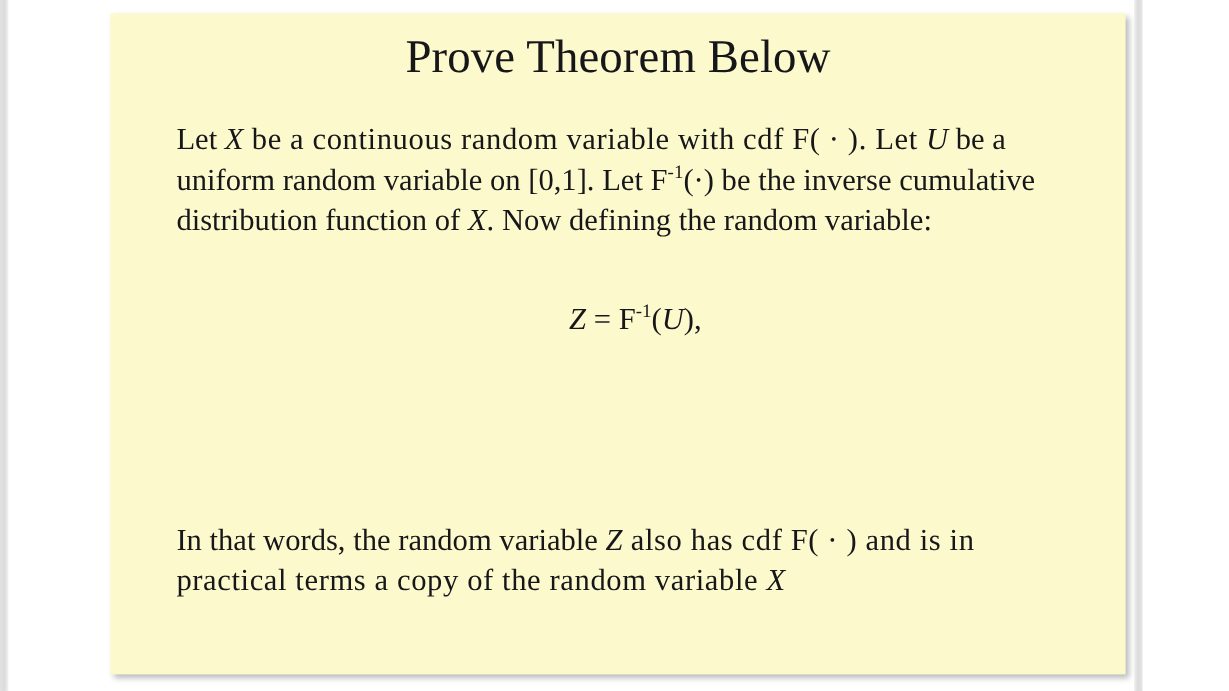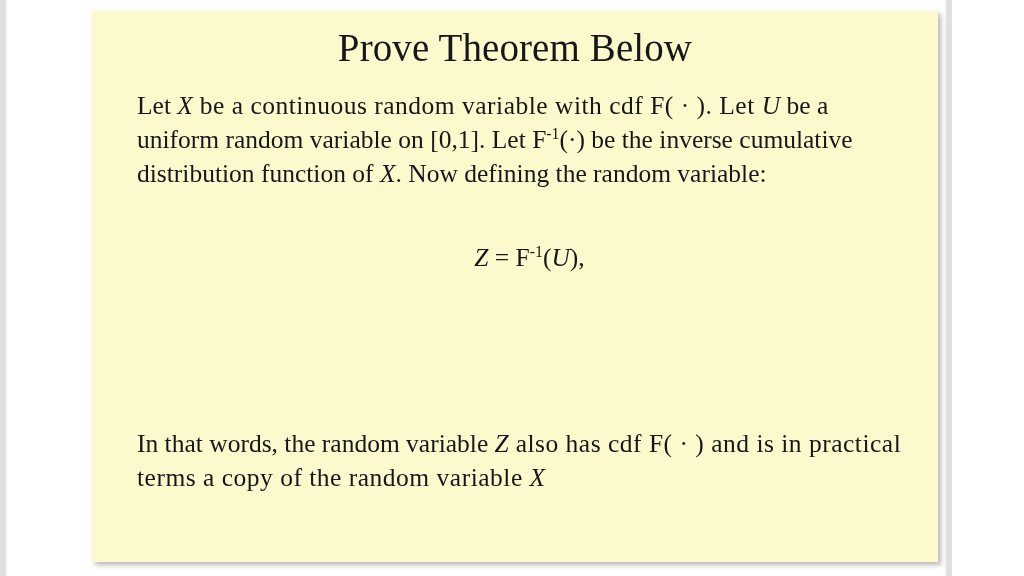--- a/index.html
+++ b/index.html
@@ -62,26 +62,26 @@
     left: 41px;
     right: 30px;
     top: 74px;
     font-family: "Liberation Serif", "DejaVu Serif", serif;
     font-size: 25.5px;
     line-height: 34px;
     color: #17171a;
   }
 
   .para {
-    margin: 4px;
+    margin: 14px;
     text-align: left;
   }
 
   .eq {
-    margin: 12px;
+    margin: 0;
     text-align: center;
     padding-left: 18px;
   }
 
   .spacer-line { height: 34px; }
   .spacer-half { height: 17px; }
 
   var, .it {
     font-style: italic;
     font-family: "Liberation Serif", "DejaVu Serif", serif;

